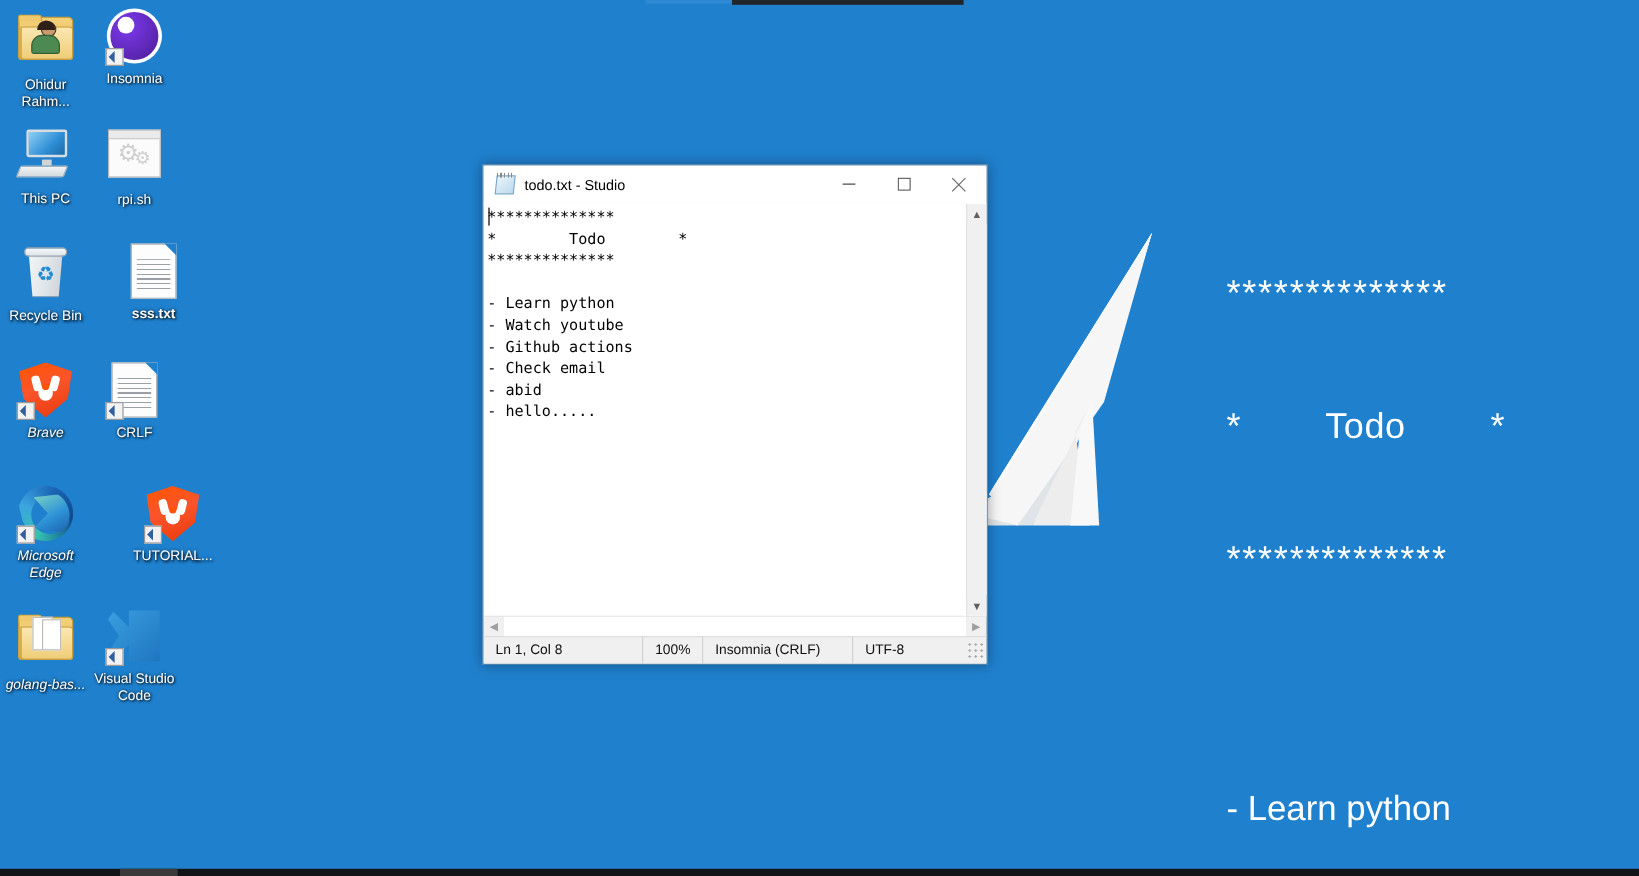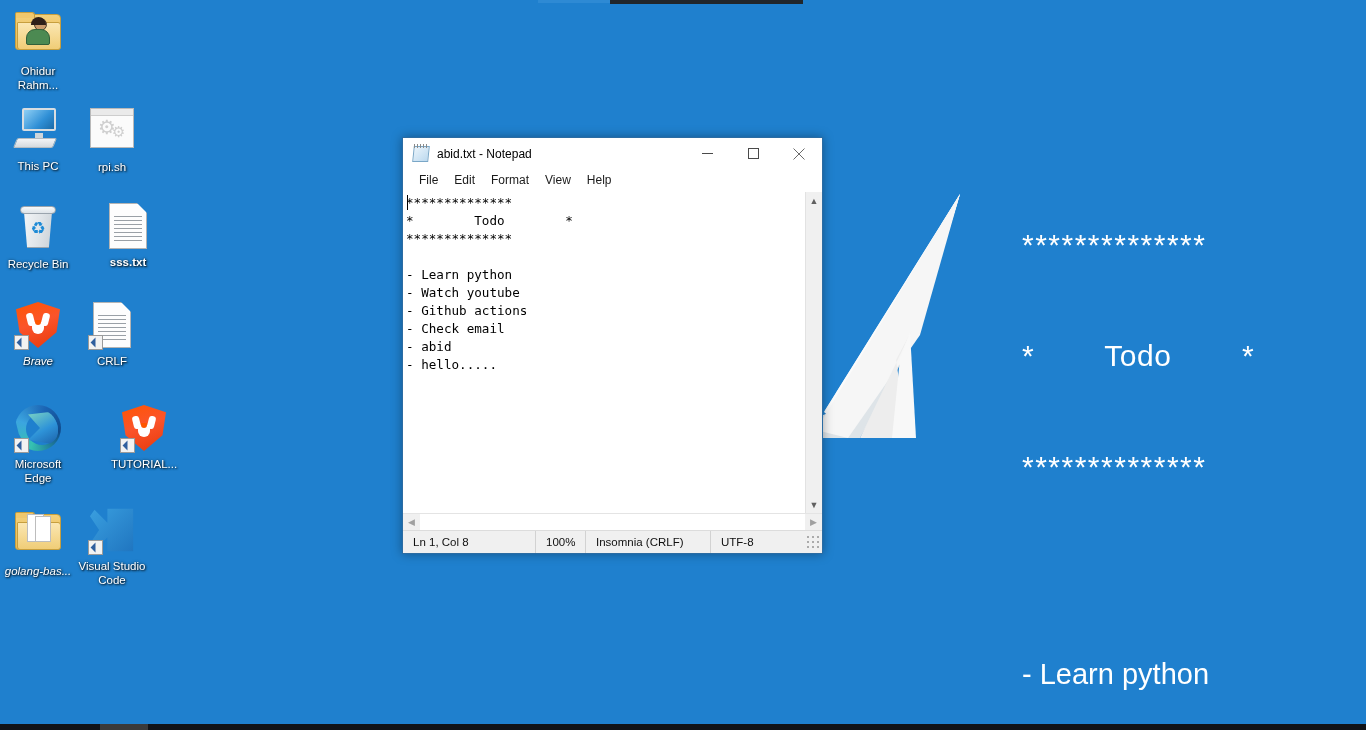--- a/index.html
+++ b/index.html
@@ -536,20 +536,30 @@
             <div class="hair"></div>
             <div class="head"></div>
             <div class="body"></div>
           </div>
         <div class="front"></div>
       </div>
     </div>
     <div class="label">Ohidur Rahm...</div>
   </div>
 
+  <div class="icon" style="left:74px; top:6px;">
+    <div class="glyph">
+      <div class="insomnia">
+          <div class="inner"></div>
+          <div class="moon"></div>
+        </div>
+      <span class="shortcut-arrow"></span>
+    </div>
+    <div class="label">Insomnia</div>
+  </div>
 
   <div class="icon" style="left:0px;  top:104px;">
     <div class="glyph">
       <div class="pc">
           <div class="screen"></div>
           <div class="stand"></div>
           <div class="kbd"></div>
         </div>
     </div>
     <div class="label">This PC</div>
@@ -603,21 +613,21 @@
   <div class="icon" style="left:74px; top:301px;">
     <div class="glyph">
       <div class="doc">
           <div class="lines"></div>
         </div>
       <span class="shortcut-arrow"></span>
     </div>
     <div class="label">CRLF</div>
   </div>
 
-  <div class="icon" style="left:0px;  top:404px;">
+  <div class="icon" style="left:0px;  top:404px;font-style:italic;">
     <div class="glyph">
       <div class="edge">
           <div class="ring"></div>
           <div class="cut"></div>
           <div class="swoosh"></div>
         </div>
       <span class="shortcut-arrow"></span>
     </div>
     <div class="label">Microsoft Edge</div>
   </div>
@@ -666,47 +676,40 @@
 <div id="bottom-bar"></div>
 <div id="bottom-bar-seg"></div>
 
 <div id="notepad">
 
   <div id="np-titlebar">
     <div class="np-icon">
       <div class="sheet"></div>
         <div class="rings"></div>
     </div>
-    <div id="np-title">abid.txt - Notepad</div>
+    <div id="np-title">todo.txt - Studio</div>
 
     <div class="np-btn">
       <svg width="11" height="11" viewBox="0 0 11 11" aria-hidden="true">
         <line x1="0" y1="5.5" x2="11" y2="5.5" stroke="#4a4a4a" stroke-width="1"></line>
       </svg>
     </div>
     <div class="np-btn">
       <svg width="11" height="11" viewBox="0 0 11 11" aria-hidden="true">
         <rect x="0.5" y="0.5" width="10" height="10" fill="none" stroke="#4a4a4a" stroke-width="1"></rect>
       </svg>
     </div>
     <div class="np-btn">
       <svg width="12" height="12" viewBox="0 0 12 12" aria-hidden="true">
         <line x1="0.5" y1="0.5" x2="11.5" y2="11.5" stroke="#6a6a6a" stroke-width="1"></line>
         <line x1="11.5" y1="0.5" x2="0.5" y2="11.5" stroke="#6a6a6a" stroke-width="1"></line>
       </svg>
     </div>
   </div>
 
-  <div id="np-menubar">
-    <div class="mi">File</div>
-    <div class="mi">Edit</div>
-    <div class="mi">Format</div>
-    <div class="mi">View</div>
-    <div class="mi">Help</div>
-  </div>
 
   <div id="np-body">
     <div id="np-text">**************
 *        Todo        *
 **************
 
 - Learn python
 - Watch youtube
 - Github actions
 - Check email

